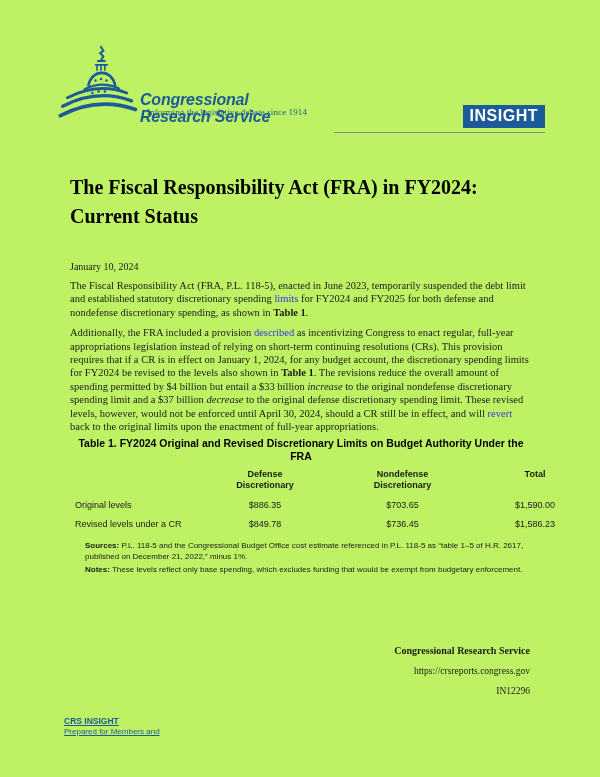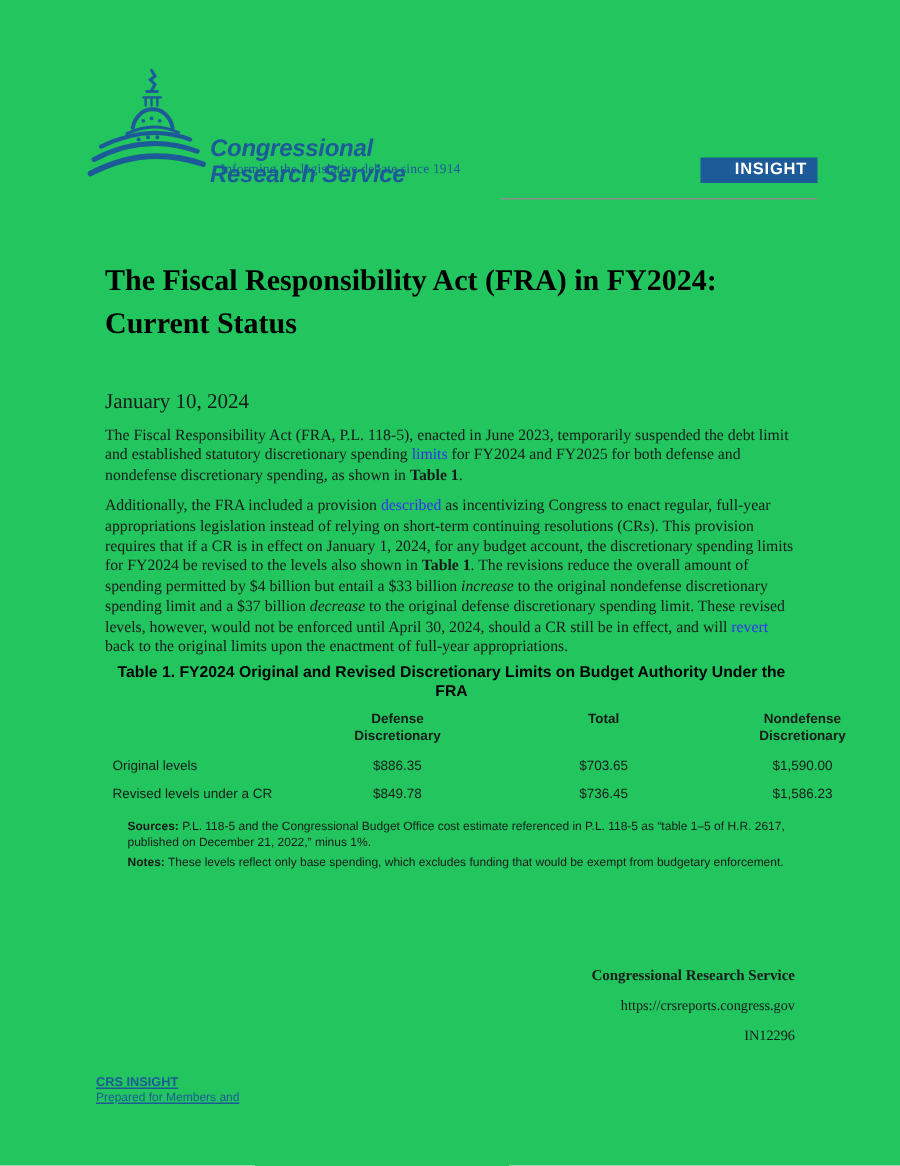--- a/index.html
+++ b/index.html
@@ -1,20 +1,20 @@
 <!DOCTYPE html>
 <html><head>
 <meta charset="utf-8">
 <style>
   * { margin:0; padding:0; box-sizing:border-box; }
   html,body { background:#e8e8e8; }
   .page {
     position:relative;
     width:600px; height:777px;
-    background:#22c55e;
+    background:#bef264;
     margin:0 auto;
     overflow:hidden;
     font-family:"Liberation Serif","DejaVu Serif",serif;
     color:#1a1a1a;
   }
   
   .dome-icon { position:absolute; left:58px; top:38px; width:86px; height:96px; }
   .wordmark {
     position:absolute; left:140px; top:92px;
     font-family:"Liberation Sans","DejaVu Sans",sans-serif;
@@ -25,27 +25,27 @@
   .tagline {
     position:absolute; left:147px; top:107px;
     font-family:Liberation Serif, serif;
     font-size:9px; color:#1d5b98; letter-spacing:0.1px;
   }
   .header-rule { position:absolute; left:334px; top:132px; width:211px; border-top:1.3px solid #8f8f8f; }
   .insight-badge {
     position:absolute; right:55px; top:105px;
     background:#1d5b98; color:#ffffff;
     font-family:"Liberation Sans","DejaVu Sans",sans-serif;
-    font-weight:700; font-size:11px; letter-spacing:0.5px;
-    padding:2px 7px 3px 23px;
+    font-weight:700; font-size:16px; letter-spacing:0.5px;
+    padding:2px 7px 3px 7px;
   }
   
   .content { position:absolute; left:70px; top:173px; width:462px; }
   .doc-title { font-size:20px; font-weight:700; line-height:29px; color:#000; width:452px; }
-  .doc-date { margin-top:30px; font-size:14px; }
+  .doc-date { margin-top:30px; font-size:10px; }
   .section-heading { margin-top:16px; font-size:13px; font-weight:700; }
   .para { margin-top:7px; font-size:10.5px; line-height:13.4px; }
   .para b { font-weight:700; }
   .para i { font-style:italic; }
   .doclink { color:#3333ee; text-decoration:none; cursor:pointer; }
   
   .tbl { font-family:"Liberation Sans","DejaVu Sans",sans-serif; }
   .tbl-title {
     margin-top:4px; text-align:center;
     font-size:10.5px; font-weight:700; line-height:13px; color:#000;
@@ -111,22 +111,22 @@
 
     <p class="para"><span>The Fiscal Responsibility Act (FRA, P.L. 118-5), enacted in June 2023, temporarily suspended the debt limit and established statutory discretionary spending </span><a href="#" class="doclink">limits</a><span> for FY2024 and FY2025 for both defense and nondefense discretionary spending, as shown in </span><b>Table 1</b><span>.</span></p>
     <p class="para"><span>Additionally, the FRA included a provision </span><a href="#" class="doclink">described</a><span> as incentivizing Congress to enact regular, full-year appropriations legislation instead of relying on short-term continuing resolutions (CRs). This provision requires that if a CR is in effect on January 1, 2024, for any budget account, the discretionary spending limits for FY2024 be revised to the levels also shown in </span><b>Table 1</b><span>. The revisions reduce the overall amount of spending permitted by $4 billion but entail a $33 billion </span><i>increase</i><span> to the original nondefense discretionary spending limit and a $37 billion </span><i>decrease</i><span> to the original defense discretionary spending limit. These revised levels, however, would not be enforced until April 30, 2024, should a CR still be in effect, and will </span><a href="#" class="doclink">revert</a><span> back to the original limits upon the enactment of full-year appropriations.</span></p>
 
     <div class="tbl">
       <div class="tbl-title">Table 1. FY2024 Original and Revised Discretionary Limits on Budget Authority Under the FRA</div>
 
       <div class="t-grid t-head">
         <div class="c"></div>
         <div class="c"><span>Defense Discretionary</span></div>
+        <div class="c"><span>Nondefense Discretionary</span></div>
         <div class="c"><span>Total</span></div>
-        <div class="c"><span>Nondefense Discretionary</span></div>
       </div>
 
       <div class="t-grid t-row">
         <div class="lbl">Original levels</div>
         <div class="c">$886.35</div>
         <div class="c">$703.65</div>
         <div class="c">$1,590.00</div>
       </div>
 
       <div class="t-grid t-row">

